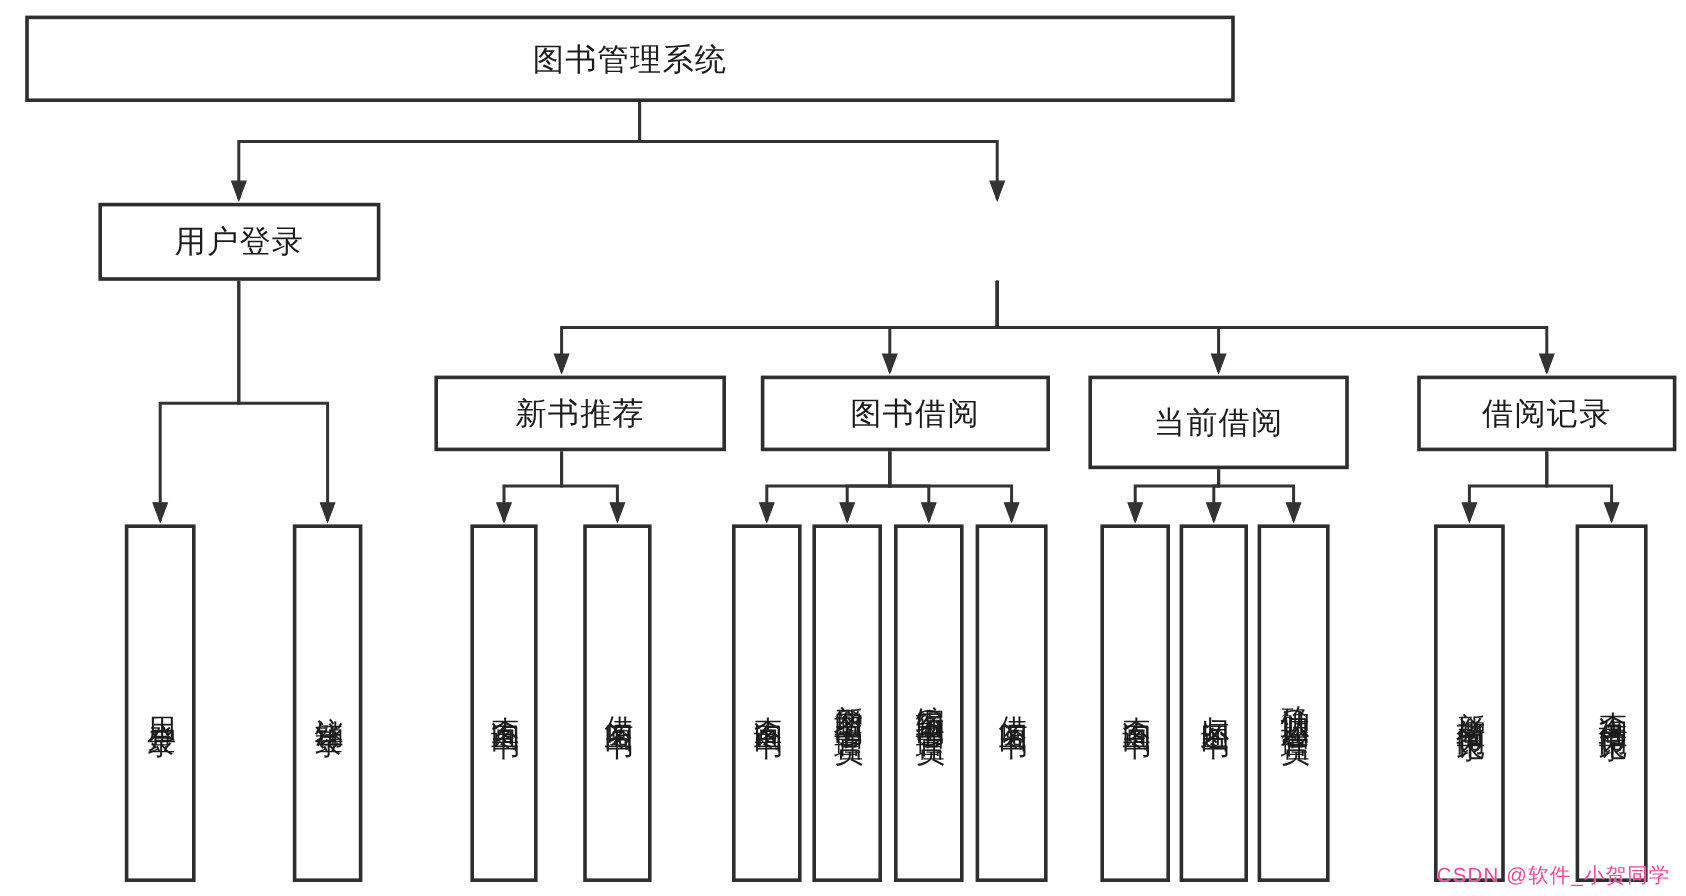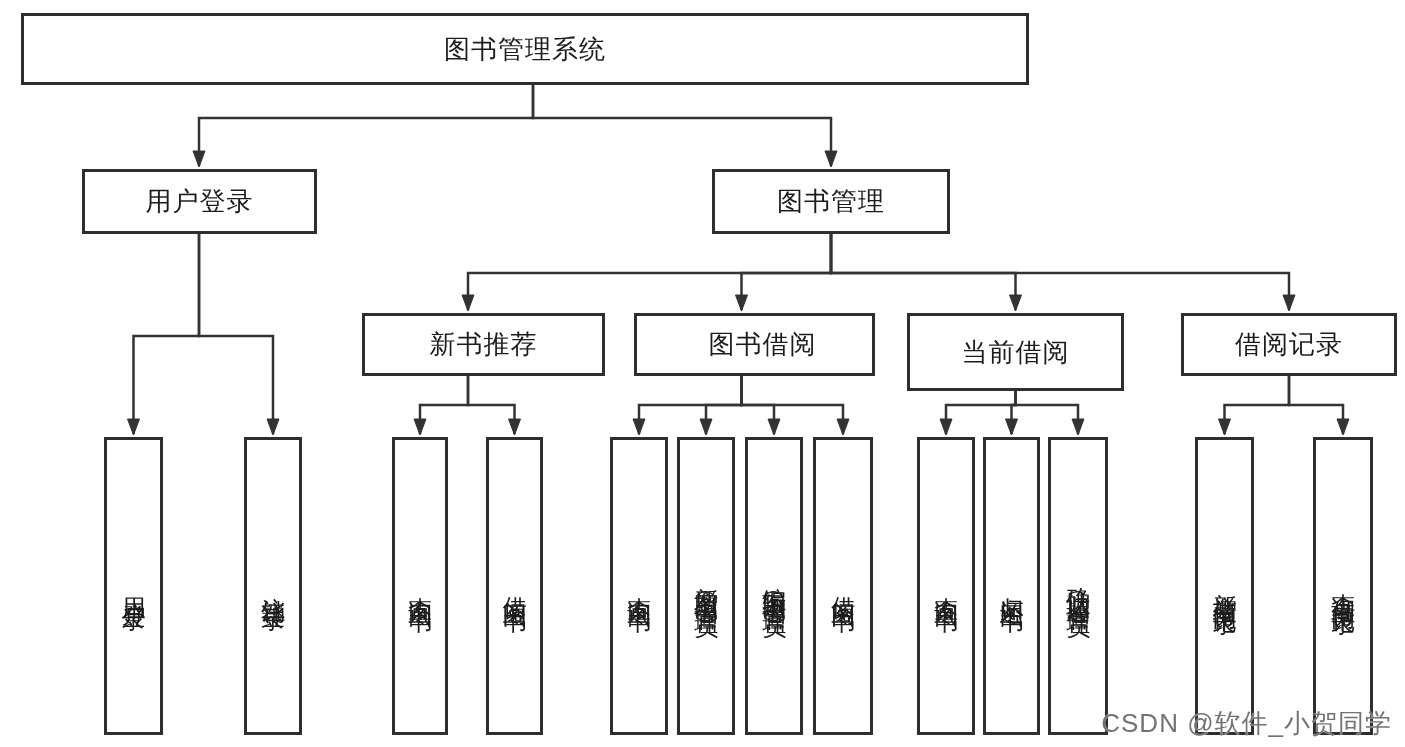--- a/index.html
+++ b/index.html
@@ -41,23 +41,23 @@
     text-orientation: mixed;
     font-size: 24px;
     line-height: 1.1;
     letter-spacing: 4px;
     white-space: nowrap;
   }
   .watermark {
     position: absolute;
     right: 13px;
     bottom: 6px;
-    font-size: 26px;
+    font-size: 17px;
     letter-spacing: 1px;
-    color: #737373;
+    color: #ec4899;
     text-shadow: 0 0 1px #ffffff;
     white-space: nowrap;
     z-index: 5;
   }
 </style>
 </head>
 <body>
 
 <div class="canvas">
 
@@ -96,23 +96,20 @@
       <polyline points="1289,376 1289,405 1343,405 1343,434" marker-end="url(#arrow)"></polyline>
     </g>
   </svg>
 
   <div class="node hbox" style="left:21px; top:13px; width:1008px; height:72px;">
     <span>图书管理系统</span>
   </div>
 
   <div class="node hbox" style="left:82px; top:169px; width:235px; height:65px;">
     <span>用户登录</span>
-  </div>
-  <div class="node hbox" style="left:712px; top:169px; width:238px; height:65px;">
-    <span>图书管理</span>
   </div>
 
   <div class="node hbox" style="left:362px; top:313px; width:243px; height:63px;">
     <span>新书推荐</span>
   </div>
   <div class="node hbox" style="left:634px; top:313px; width:241px; height:63px;padding-left:16px;">
     <span>图书借阅</span>
   </div>
   <div class="node hbox" style="left:907px; top:313px; width:217px; height:78px;font-family:Liberation Serif, serif;">
     <span>当前借阅</span>

